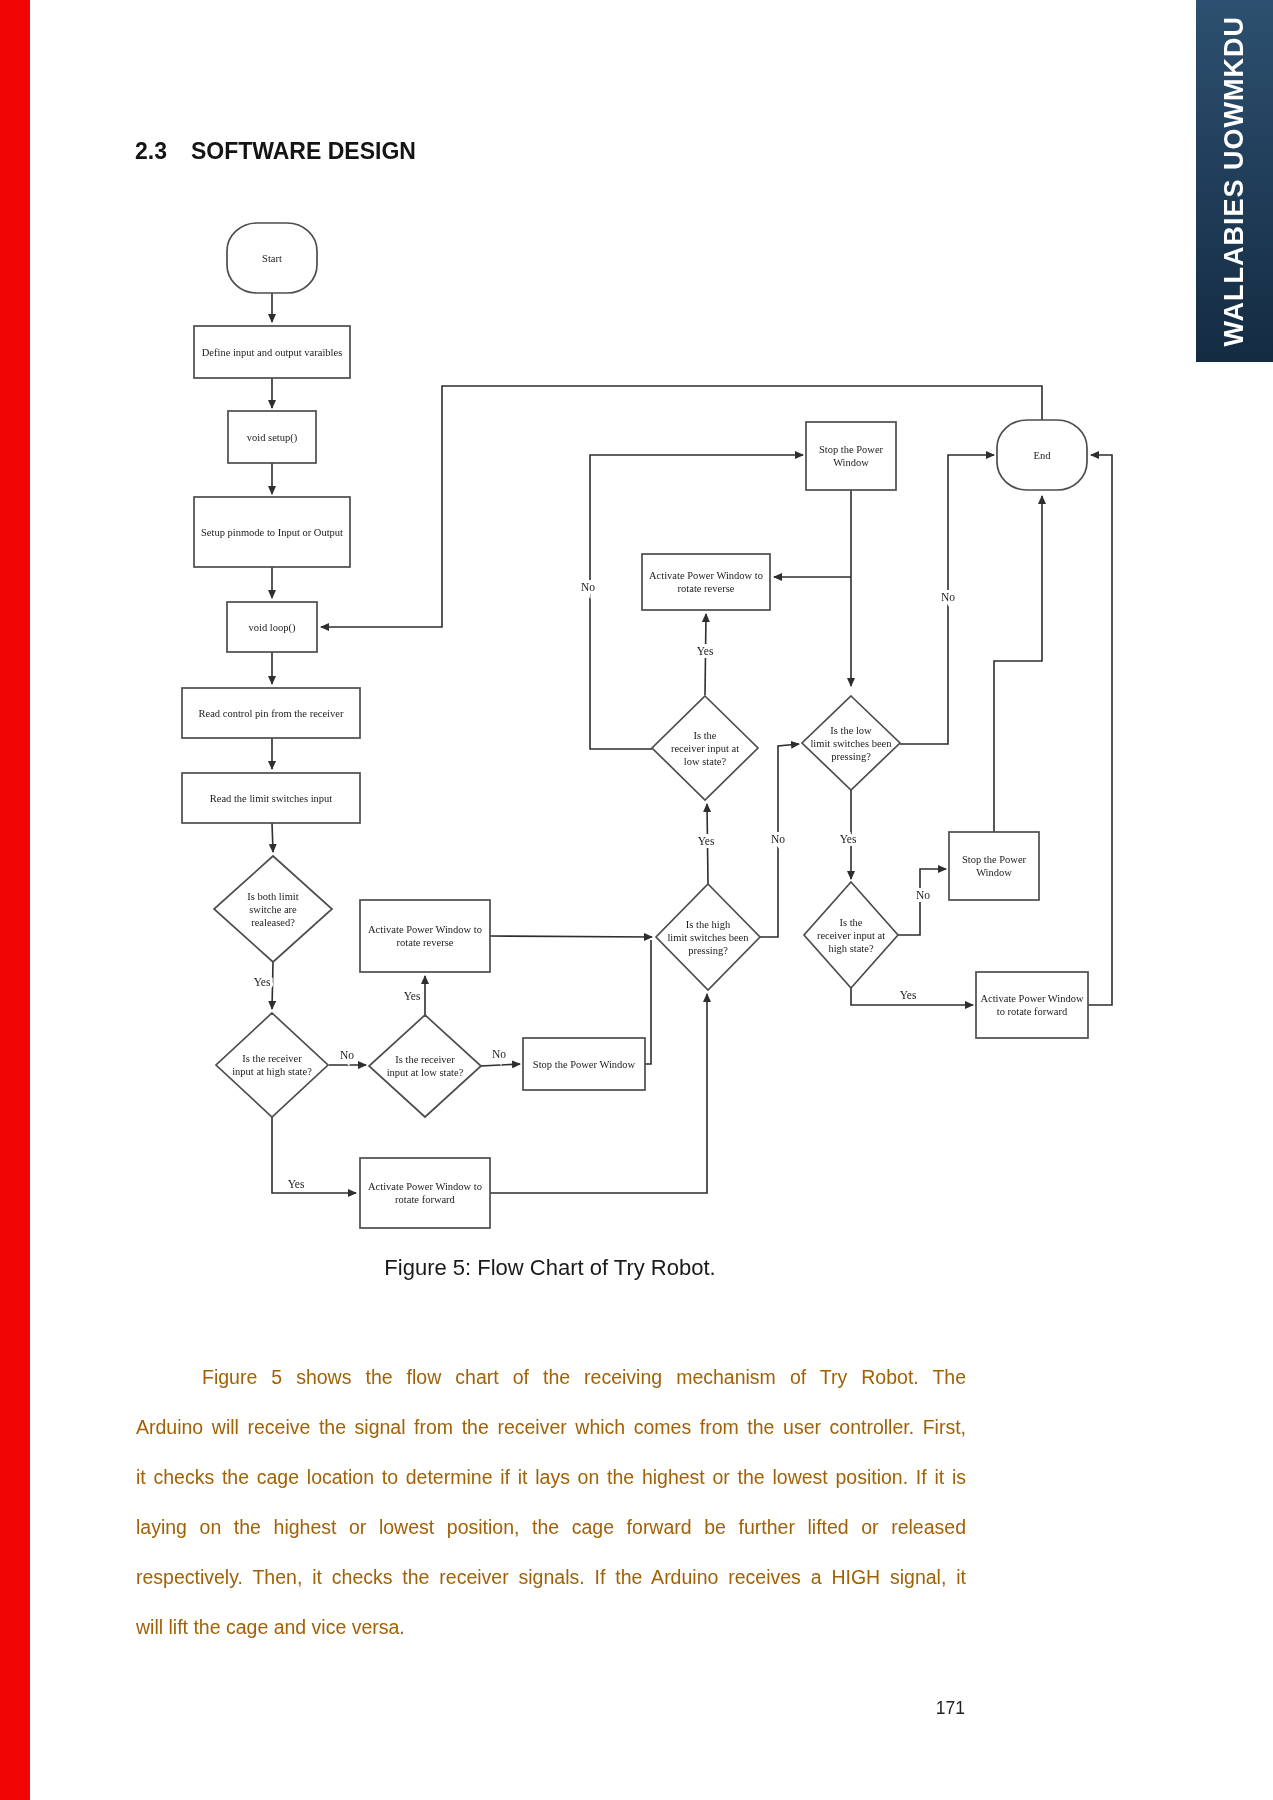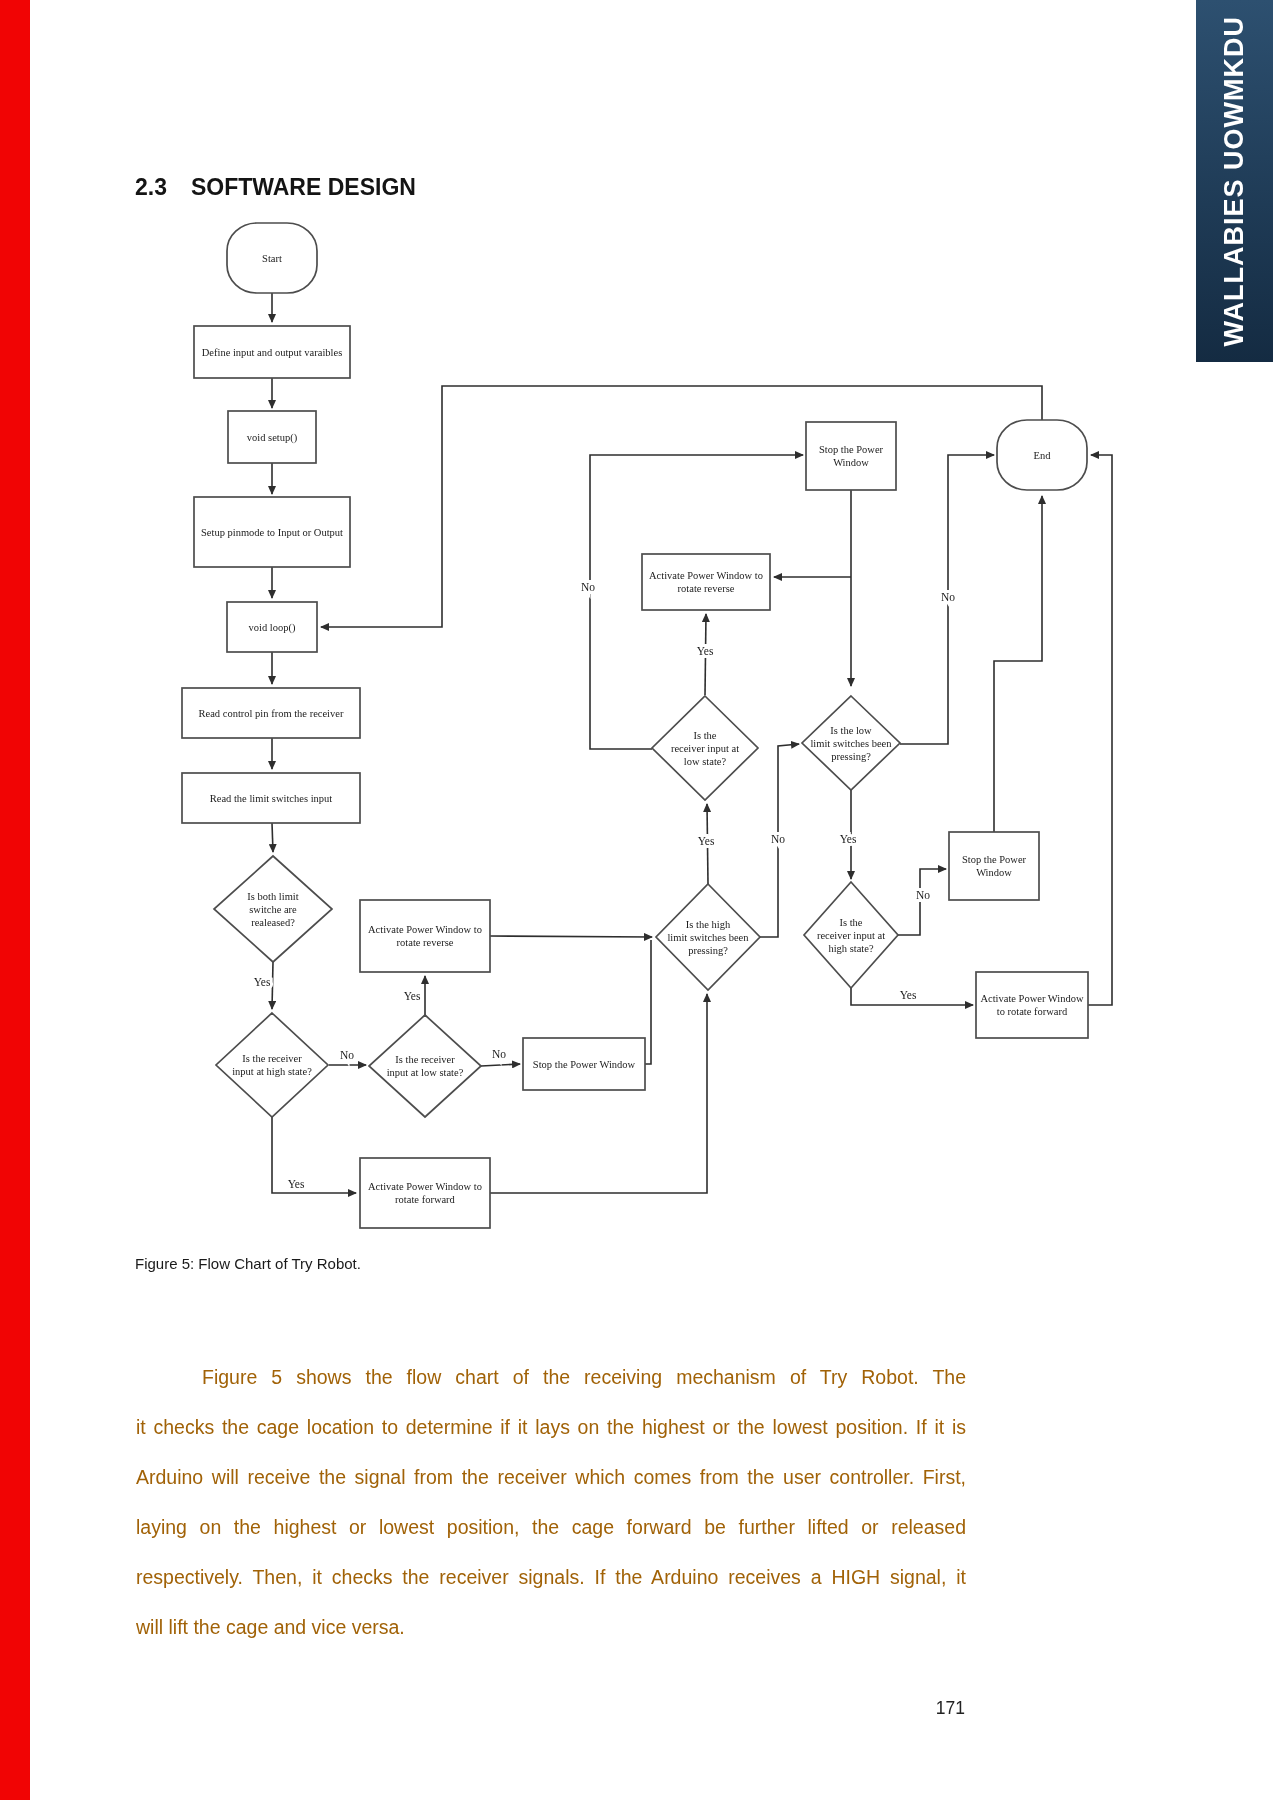--- a/index.html
+++ b/index.html
@@ -6,30 +6,30 @@
   #page{position:relative;width:1273px;height:1800px;background:#ffffff;overflow:hidden;
         font-family:"Liberation Sans",sans-serif;color:#111;}
   
   #red-stripe{position:absolute;left:0;top:0;width:30px;height:1800px;}
   
   #sidebar{position:absolute;right:0;top:0;width:77px;height:362px;
            display:flex;align-items:center;justify-content:center;}
   #sidebar-label{writing-mode:vertical-rl;transform:rotate(180deg);
            color:#fff;font-weight:bold;font-size:27px;letter-spacing:1px;white-space:nowrap;}
   
-  #heading{position:absolute;left:135px;top:138px;font-size:23px;font-weight:bold;color:#141414;margin-top:36px;}
+  #heading{position:absolute;left:135px;top:138px;font-size:23px;font-weight:bold;color:#141414;}
   #heading .num{margin-right:24px;}
   
   #flow-svg{position:absolute;left:0;top:0;width:1273px;height:1800px;}
   #flow-svg text{font-family:"Liberation Serif",serif;fill:#1b1b1b;}
   #flow-svg .node-label{font-size:10.5px;}
   #flow-svg .edge-label{font-size:11.5px;paint-order:stroke;stroke:#ffffff;stroke-width:6px;}
   
-  #caption{position:absolute;left:135px;top:1255px;width:830px;
-           font-size:15px;color:#1a1a1a;}
+  #caption{position:absolute;left:135px;top:1255px;width:830px;text-align:center;
+           font-size:22px;color:#1a1a1a;}
   
   #body-text{position:absolute;left:136px;top:1352px;width:830px;font-size:19.5px;
              line-height:50px;color:#a16207;}
   #body-text .line{text-align:justify;text-align-last:justify;white-space:normal;}
   #body-text .line.first{padding-left:66px;}
   #body-text .line.last{text-align:left;text-align-last:left;}
   
   #page-number{position:absolute;left:135px;top:1698px;width:830px;text-align:right;
                font-size:17.5px;color:#222;}
 </style>
@@ -138,22 +138,22 @@
       <rect x="976" y="972" width="112" height="66" fill="#ffffff" stroke="#4d4d4d" stroke-width="1.7"></rect>
       <text text-anchor="middle" class="node-label"><tspan x="1032" y="1002">Activate Power Window</tspan><tspan x="1032" y="1015">to rotate forward</tspan></text>
       <rect x="997" y="420" width="90" height="70" rx="30" ry="28" fill="#ffffff" stroke="#4d4d4d" stroke-width="1.7"></rect>
       <text text-anchor="middle" class="node-label"><tspan x="1042" y="458.5">End</tspan></text>
     </svg>
 
   <div id="caption">Figure 5: Flow Chart of Try Robot.</div>
 
   <div id="body-text">
     <div class="line first">Figure 5 shows the flow chart of the receiving mechanism of Try Robot. The</div>
+    <div class="line">Arduino will receive the signal from the receiver which comes from the user controller. First,</div>
     <div class="line">it checks the cage location to determine if it lays on the highest or the lowest position. If it is</div>
-    <div class="line">Arduino will receive the signal from the receiver which comes from the user controller. First,</div>
     <div class="line">laying on the highest or lowest position, the cage forward be further lifted or released</div>
     <div class="line">respectively. Then, it checks the receiver signals. If the Arduino receives a HIGH signal, it</div>
     <div class="line last">will lift the cage and vice versa.</div>
   </div>
 
   <div id="page-number">171</div>
 
 </div>
 
 </body></html>

